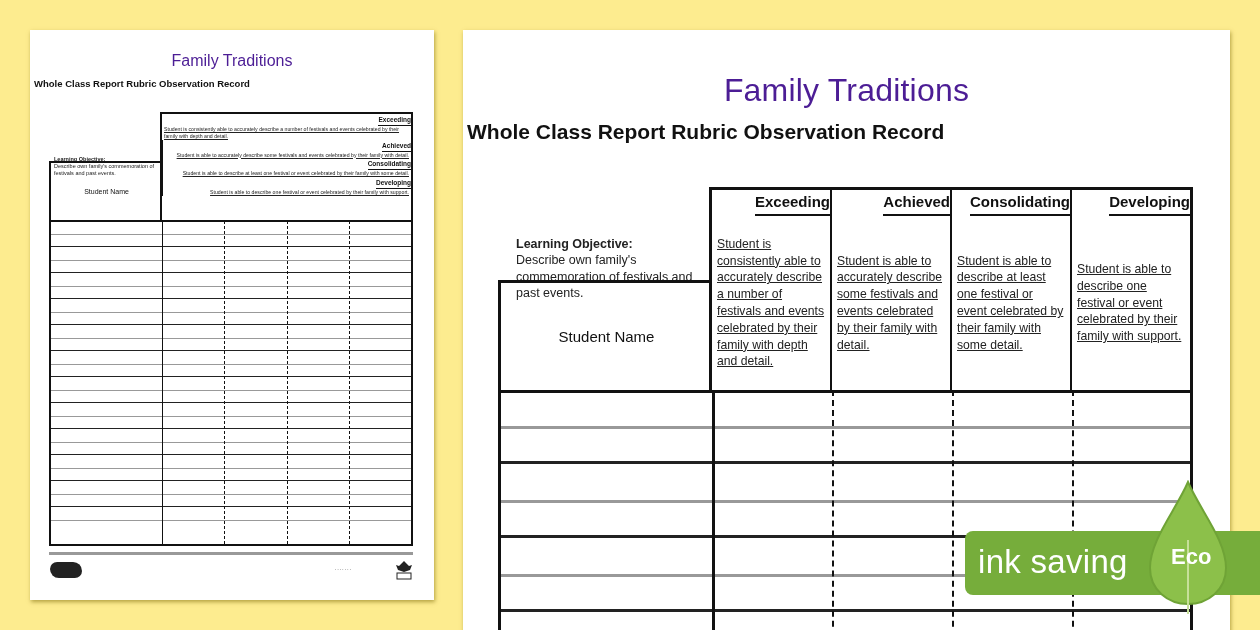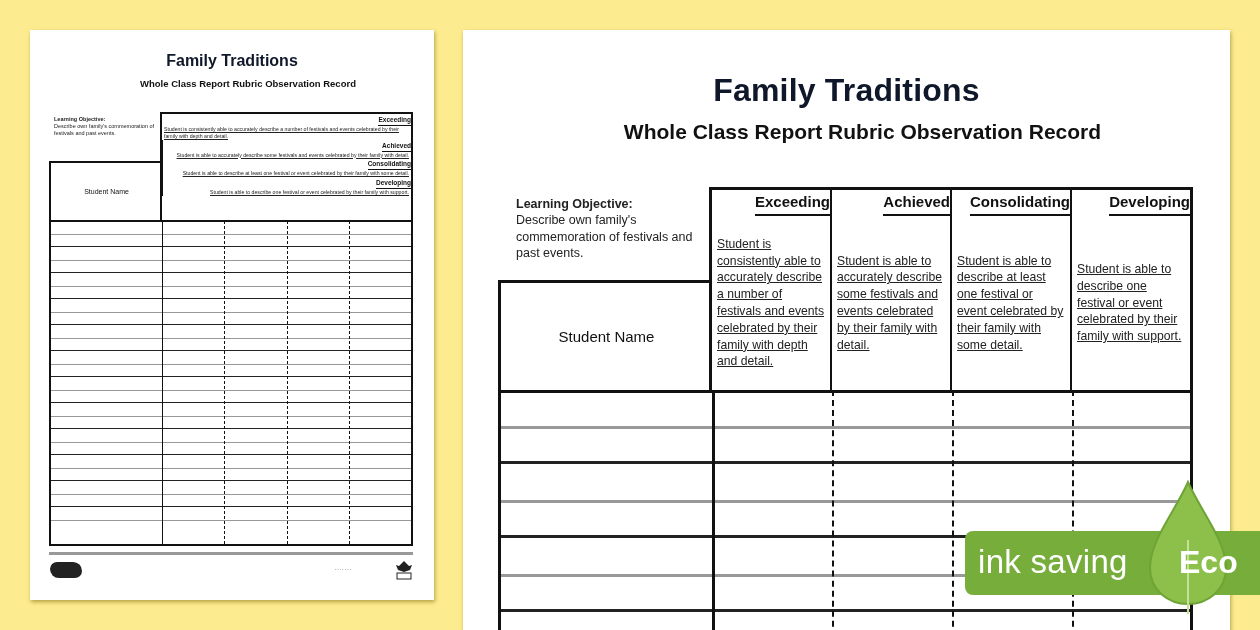--- a/index.html
+++ b/index.html
@@ -3,27 +3,27 @@
 <meta charset="utf-8">
 <style>
   * { box-sizing: border-box; margin: 0; padding: 0; }
   html, body { width: 1260px; height: 630px; overflow: hidden; }
   body { background: #fdec8f; font-family: "Liberation Sans", sans-serif; position: relative; }
 
   .page { position: absolute; background: #fff; box-shadow: 1px 2px 4px rgba(120,100,0,0.55); overflow: hidden; }
   #page-small { left: 30px; top: 30px; width: 404px; height: 570px; }
   #page-large { left: 463px; top: 30px; width: 767px; height: 640px; }
 
-  .title { position: absolute; left: 0; width: 100%; text-align: center; font-weight: bold; color: #0f172a; }
-  .subtitle { position: absolute; left: 16px; width: 100%; text-align: center; font-weight: bold; color: #111; }
+  .title { position: absolute; left: 0; width: 100%; text-align: center; font-weight: normal; color: #4c1d95; }
+  .subtitle { position: absolute; left: 4px; width: 100%; text-align: left; font-weight: bold; color: #111; }
 
   
   #page-large .title { top: 42px; font-size: 32px; letter-spacing: 0.2px; }
   #page-large .subtitle { top: 90px; font-size: 21px; }
-  .lo { position: absolute; color: #222; line-height: 1.3; }
+  .lo { position: absolute; color: #222; line-height: 1.3; margin-top: 40px; }
   #page-large .lo { left: 53px; top: 166px; width: 200px; font-size: 12.5px; }
   .lo .lo-head { font-weight: bold; }
 
   .rubric { position: absolute; }
   #page-large .rubric { left: 246px; top: 157px; width: 484px; height: 206px; border: 3px solid #111; display: flex; }
   .rcol { flex: 1; border-left: 2px solid #111; display: flex; flex-direction: column; align-items: flex-end; }
   .rcol:first-child { border-left: none; }
   .rhead { border-bottom: 2px solid #111; text-align: center; font-weight: bold; color: #111; }
   #page-large .rhead { height: 26px; font-size: 15px; line-height: 24px; }
   .rbody { flex: 1; display: flex; align-items: center; color: #222; text-decoration: underline; }
@@ -60,21 +60,21 @@
   .footer-rule { position: absolute; left: 19px; width: 364px; height: 3px; background: #999; top: 522px; }
   .footer-logo { position: absolute; left: 20px; top: 532px; width: 32px; height: 16px; background: #222; border-radius: 8px 10px 8px 10px; color: #fff; font-size: 4px; text-align: center; line-height: 16px; }
   .footer-text { position: absolute; left: 305px; top: 537px; font-size: 4px; color: #222; font-weight: bold; }
   .footer-icon { position: absolute; left: 365px; top: 530px; width: 18px; height: 20px; }
 
   
   .eco { position: absolute; left: 965px; top: 480px; width: 295px; height: 140px; text-decoration: underline; }
   .eco-bar { position: absolute; left: 0; top: 51px; width: 300px; height: 64px; background: #76ad3b; border-radius: 8px 0 0 8px; }
   .eco-text { position: absolute; left: 13px; top: 63px; font-size: 33px; color: #fff; letter-spacing: 0.3px; font-family: "Liberation Sans", sans-serif; }
   .eco-drop { position: absolute; left: 183px; top: 0; width: 80px; height: 135px; }
-  .eco-label { position: absolute; left: 206px; top: 64px; font-size: 32px; font-weight: bold; color: #fff; margin-left: 8px; }
+  .eco-label { position: absolute; left: 206px; top: 64px; font-size: 22px; font-weight: bold; color: #fff; }
 </style>
 </head>
 <body>
 
 <div class="page" id="page-small">
   <div class="title">Family Traditions</div>
   <div class="subtitle">Whole Class Report Rubric Observation Record</div>
   <div class="lo">
     <div class="lo-head">Learning Objective:</div>
     <div>Describe own family's commemoration of festivals and past events.</div>

